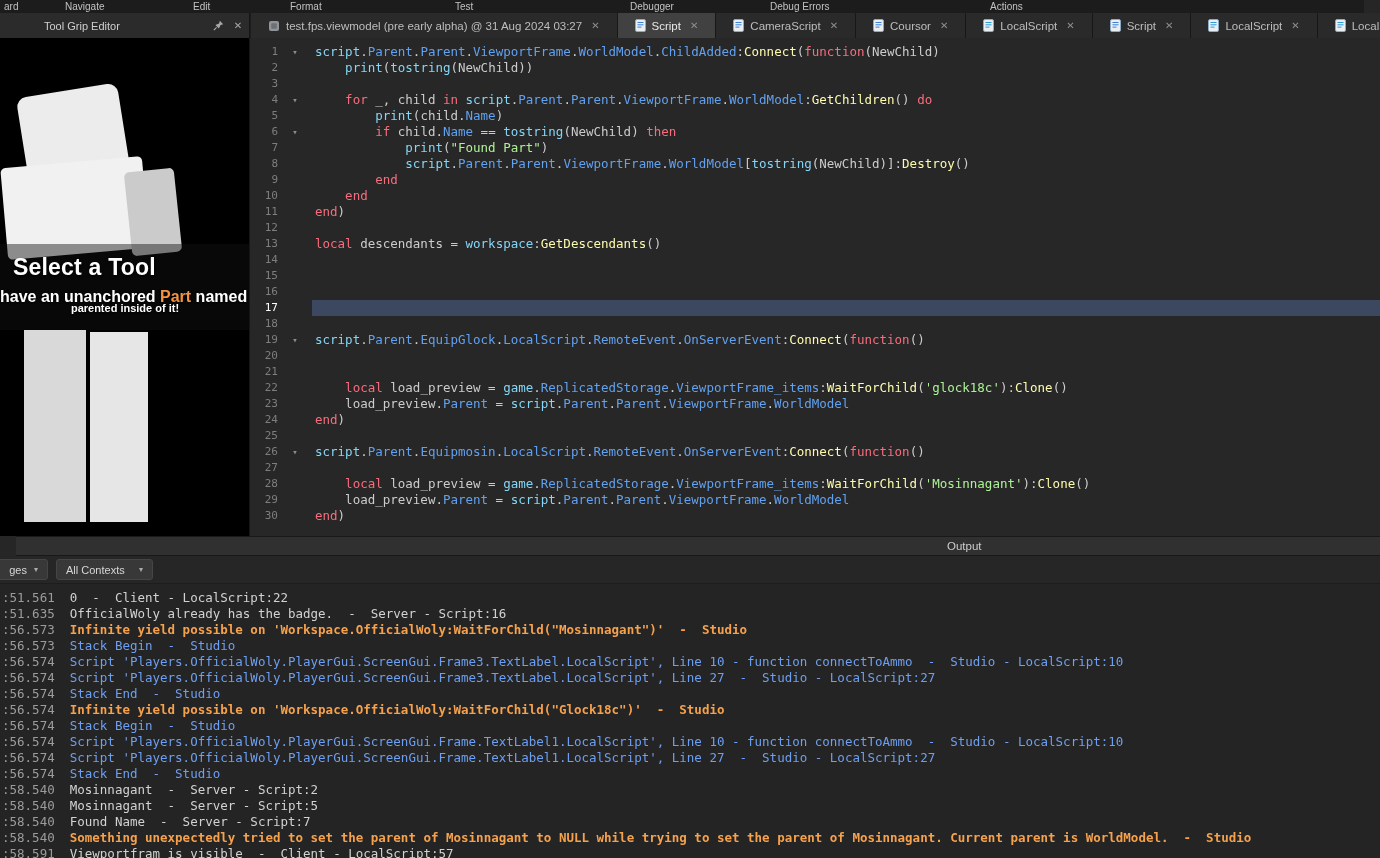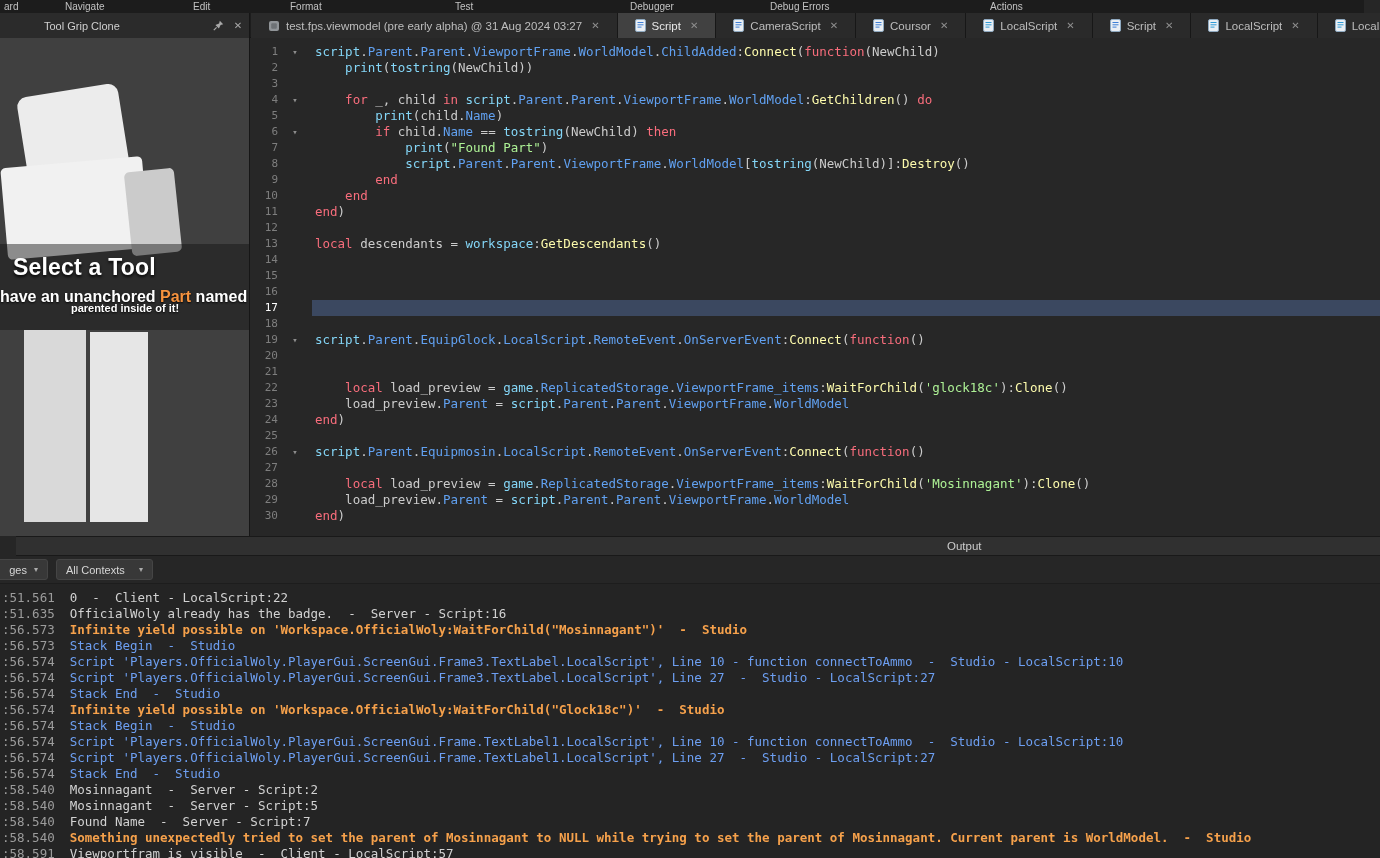--- a/index.html
+++ b/index.html
@@ -16,21 +16,21 @@
   .ph-title{font-size:11px;color:#cfcfcf;margin-left:44px;flex:1}
   .ph-ic{width:18px;text-align:center;color:#a8a8a8;font-size:10px;margin-right:2px;display:inline-flex;align-items:center;justify-content:center}
   #tabs{position:absolute;top:13px;left:251px;width:1129px;height:25px;display:flex;overflow:hidden}
   .tab{display:flex;align-items:center;gap:6px;padding:0 17px;background:#2a2a2a;border-right:1px solid #171717;
        font-size:11.5px;color:#bdbdbd;white-space:nowrap;flex:0 0 auto;height:25px}
   .tab.active{background:#414141;color:#e8e8e8}
   .tab-icon{display:inline-flex;align-items:center}
   .tab-close{font-size:10px;color:#8f8f8f;margin-left:3px}
 
   
-  #left-panel{position:absolute;top:38px;left:0;width:250px;height:498px;background:#404040;border-right:1px solid #161616;overflow:hidden}
+  #left-panel{position:absolute;top:38px;left:0;width:250px;height:498px;background:#000000;border-right:1px solid #161616;overflow:hidden}
   #character{position:absolute;top:0;left:0}
   #overlay-scrim{position:absolute;top:206px;left:0;width:250px;height:86px;background:rgba(18,18,18,0.45)}
   #overlay-title{position:absolute;top:216px;left:13px;font-size:23px;font-weight:bold;color:#ffffff;
     text-shadow:0 2px 3px rgba(0,0,0,0.85);letter-spacing:0.2px}
   #overlay-msg1{position:absolute;top:250px;left:0;width:208px;text-align:center;font-size:16px;font-weight:bold;color:#ffffff;
     text-shadow:0 1px 2px rgba(0,0,0,0.9);white-space:nowrap}
   #overlay-msg2{position:absolute;top:264px;left:0;width:250px;text-align:center;font-size:11px;font-weight:bold;color:#ffffff;
     text-shadow:0 1px 2px rgba(0,0,0,0.9)}
   .w-orange{color:#f5923e}.w-gold{color:#e8c04a}
 
@@ -70,21 +70,21 @@
     <span class="menu-item" style="left: 193px;">Edit</span>
     <span class="menu-item" style="left: 290px;">Format</span>
     <span class="menu-item" style="left: 455px;">Test</span>
     <span class="menu-item" style="left: 630px;">Debugger</span>
     <span class="menu-item" style="left: 770px;">Debug Errors</span>
     <span class="menu-item" style="left: 990px;">Actions</span>
   </div>
 
 <div id="tabrow"></div>
 <div id="panel-header">
-  <span class="ph-title">Tool Grip Clone</span>
+  <span class="ph-title">Tool Grip Editor</span>
   <span class="ph-ic">
     <svg width="11" height="11" viewBox="0 0 11 11">
         <path d="M6.8 0.8 L10.2 4.2 L7.6 4.9 L5.9 8.6 L2.4 5.1 L6.1 3.4 Z" fill="#a8a8a8"></path>
         <line x1="0.8" y1="10.2" x2="3.6" y2="7.4" stroke="#a8a8a8" stroke-width="1.2"></line>
       </svg>
   </span>
   <span class="ph-ic">✕</span>
 </div>
 <div id="tabs">
     <div class="tab">

